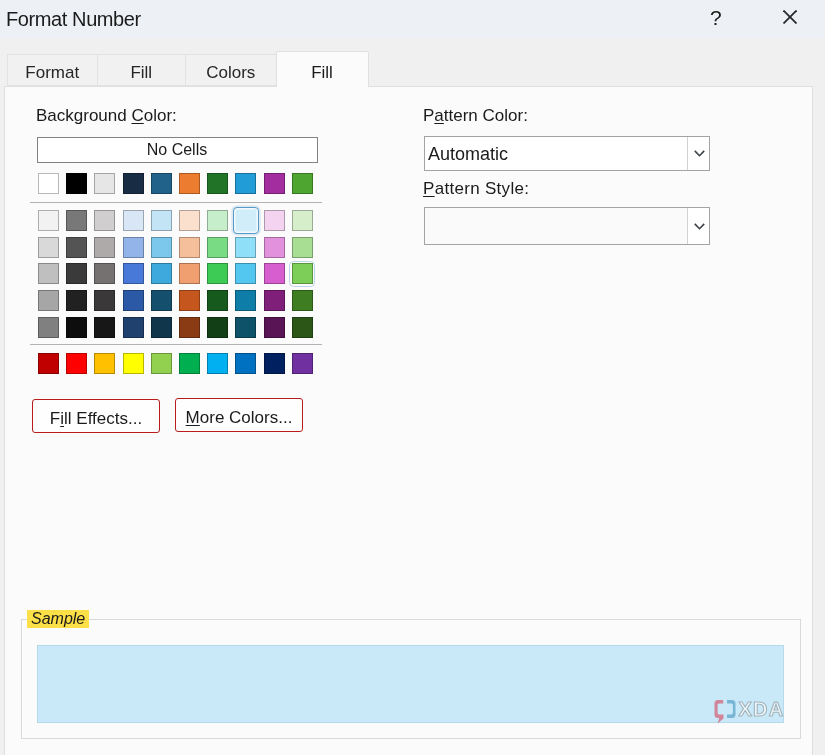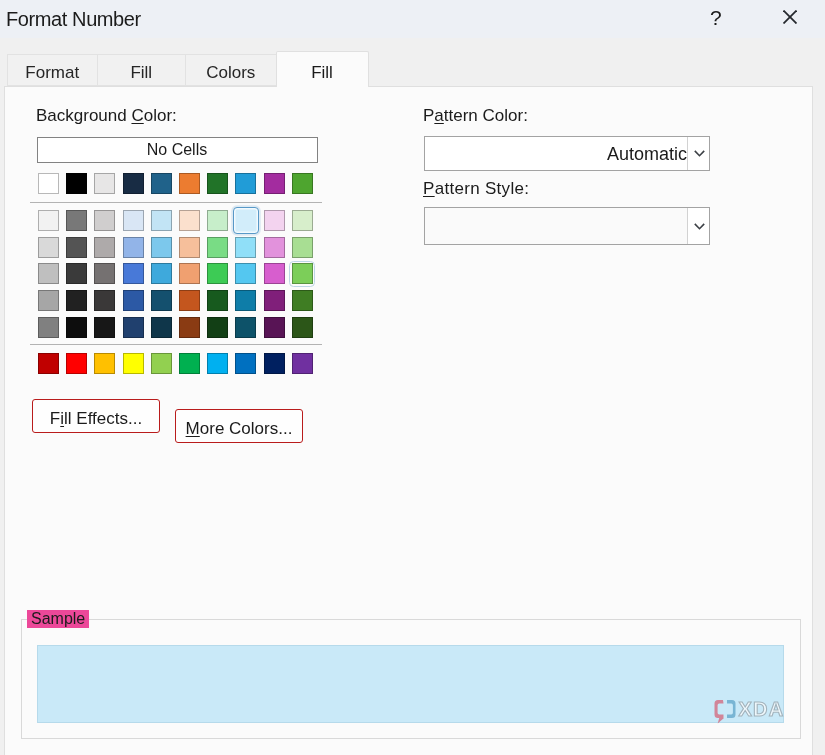--- a/index.html
+++ b/index.html
@@ -111,35 +111,35 @@
 <div class="sw" style="left:122.6px;top:352.5px;background:#FFFF00"></div>
 <div class="sw" style="left:150.8px;top:352.5px;background:#92D050"></div>
 <div class="sw" style="left:179.0px;top:352.5px;background:#00B050"></div>
 <div class="sw" style="left:207.2px;top:352.5px;background:#00B0F0"></div>
 <div class="sw" style="left:235.4px;top:352.5px;background:#0070C0"></div>
 <div class="sw" style="left:263.6px;top:352.5px;background:#002060"></div>
 <div class="sw" style="left:291.8px;top:352.5px;background:#7030A0"></div>
 <div class="abs" style="left:232.8px;top:207.2px;width:26.4px;height:26.4px;border:1.7px solid #5899C8;border-radius:4px;background:#D2EDFA;background-clip:padding-box;box-shadow:0 0 0 1.8px rgba(178,208,230,0.40), inset 0 0 0 1.5px rgba(255,255,255,0.7);box-sizing:border-box;z-index:2;"></div>
 <div class="abs" style="left:288.6px;top:261.2px;width:26px;height:26px;border:1.8px solid #BDD6E6;border-radius:4.5px;box-sizing:border-box;z-index:2;"></div>
 <div class="abs btn" style="left:32px;top:399px;width:128px;height:34px;line-height:37px;">F<u>i</u>ll Effects...</div>
-<div class="abs btn" style="left:175px;top:409px;width:128px;height:34px;line-height:37px;"><u>M</u>ore Colors...</div>
+<div class="abs btn" style="left:175px;top:398px;width:128px;height:34px;line-height:37px;"><u>M</u>ore Colors...</div>
 <div class="abs lbl" style="left:423px;top:106px;">P<u>a</u>ttern Color:</div>
 <div class="abs dd" style="left:423.5px;top:136px;width:286px;height:35px;"></div>
-<div class="abs" style="left:428px;top:136px;width:259px;height:35px;text-align:right;font-size:18px;line-height:36px;">Automatic</div>
+<div class="abs" style="left:428px;top:136px;width:259px;height:35px;text-align:left;font-size:18px;line-height:36px;">Automatic</div>
 <div class="abs" style="left:686.5px;top:137px;width:1px;height:33px;background:#D2D2D2;"></div>
 <svg class="abs" style="left:693.5px;top:150px" width="11" height="7" viewBox="0 0 11 7">
   <polyline points="0.8,0.9 5.5,5.7 10.2,0.9" fill="none" stroke="#3C4045" stroke-width="1.6"></polyline>
 </svg>
 <div class="abs lbl" style="left:423px;top:179px;letter-spacing:0.3px;"><u>P</u>attern Style:</div>
 <div class="abs dd" style="left:423.5px;top:207px;width:286px;height:38px;background:#FAFAFA;"></div>
 <div class="abs" style="left:687.5px;top:208px;width:21px;height:36px;background:#FFFFFF;"></div>
 <div class="abs" style="left:686.5px;top:208px;width:1px;height:36px;background:#D2D2D2;"></div>
 <svg class="abs" style="left:693.5px;top:223.2px" width="11" height="7" viewBox="0 0 11 7">
   <polyline points="0.8,0.9 5.5,5.7 10.2,0.9" fill="none" stroke="#3C4045" stroke-width="1.6"></polyline>
 </svg>
 <div class="abs" style="left:20.5px;top:619px;width:780px;height:120px;border:1px solid #D9D9D9;box-sizing:border-box;"></div>
-<div class="abs" style="left:27px;top:610px;padding:0 4px;background:#ec4899;font-size:16px;">Sample</div>
+<div class="abs" style="left:27px;top:610px;padding:0 4px;background:#fde047;font-size:16px;font-style:italic;">Sample</div>
 <div class="abs" style="left:37px;top:645px;width:747px;height:78px;background:#C9E9F8;border:1px solid rgba(100,150,175,0.18);box-sizing:border-box;"></div>
 <svg class="abs" style="left:711px;top:697px;opacity:0.75;" width="88" height="30" viewBox="0 0 88 30">
   <path d="M12,3 h-5 a3.5,3.5 0 0 0 -3.5,3.5 v11 a3.5,3.5 0 0 0 3.5,3.5 h1.2 l-1.5,5.5 l6.3,-5.5 h-0.5 v-3.6 h-4.3 a1.6,1.6 0 0 1 -1.6,-1.6 v-7.6 a1.6,1.6 0 0 1 1.6,-1.6 h4.3 z" fill="#D4647A"></path>
   <path d="M16,3 h5 a3.5,3.5 0 0 1 3.5,3.5 v11 a3.5,3.5 0 0 1 -3.5,3.5 h-5 v-3.6 h4.3 a1.6,1.6 0 0 0 1.6,-1.6 v-7.6 a1.6,1.6 0 0 0 -1.6,-1.6 h-4.3 z" fill="#5FA4C8"></path>
   <text x="27.5" y="19" font-family="Liberation Sans, sans-serif" font-weight="bold" font-size="20px" fill="#FBFCFD" stroke="#96A1A8" stroke-width="1.1" letter-spacing="1.2">XDA</text>
 </svg>
 
 </body></html>

